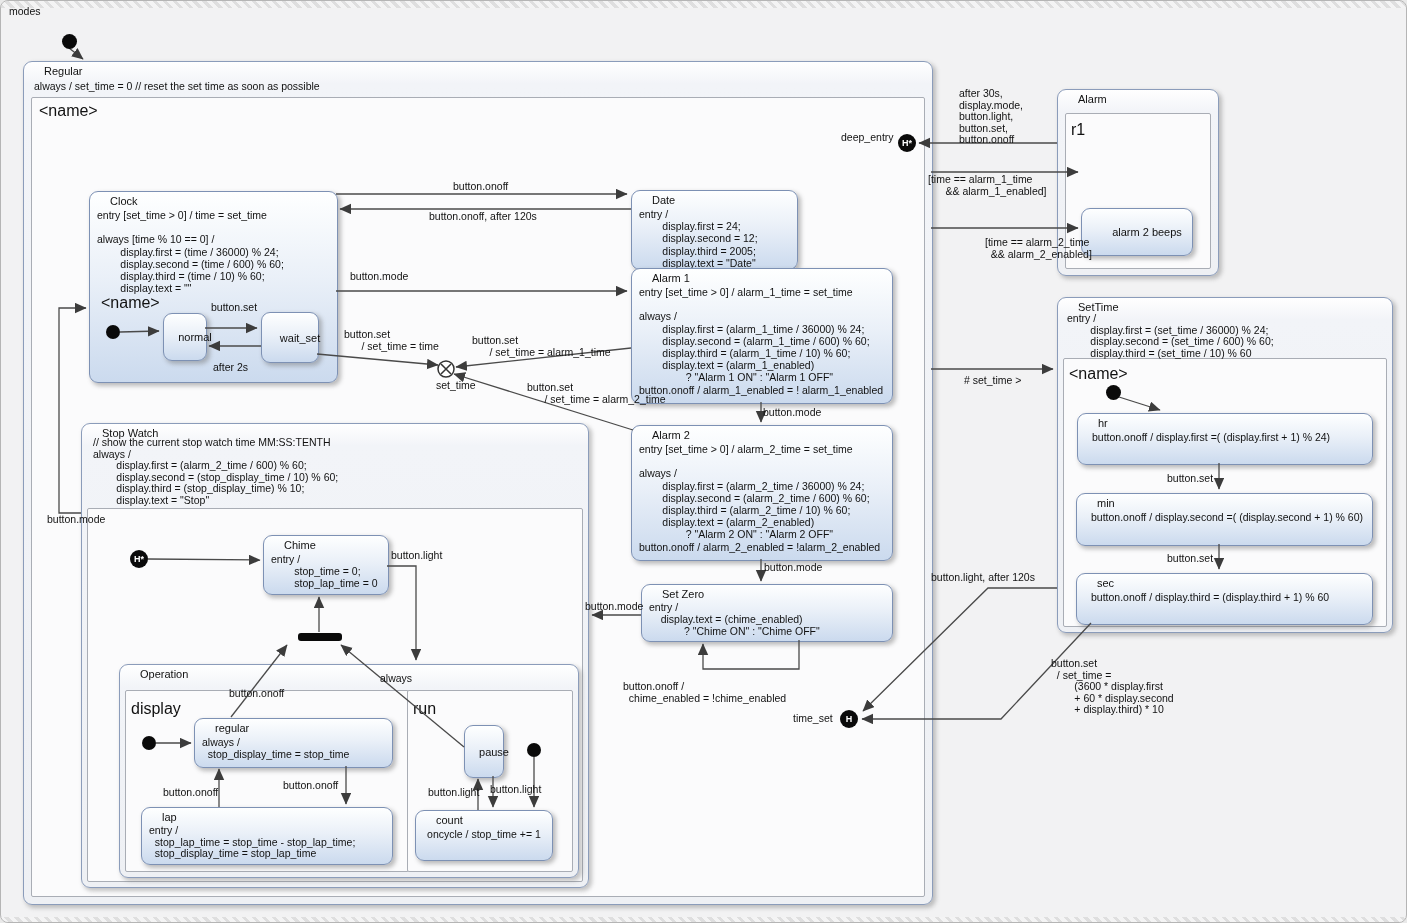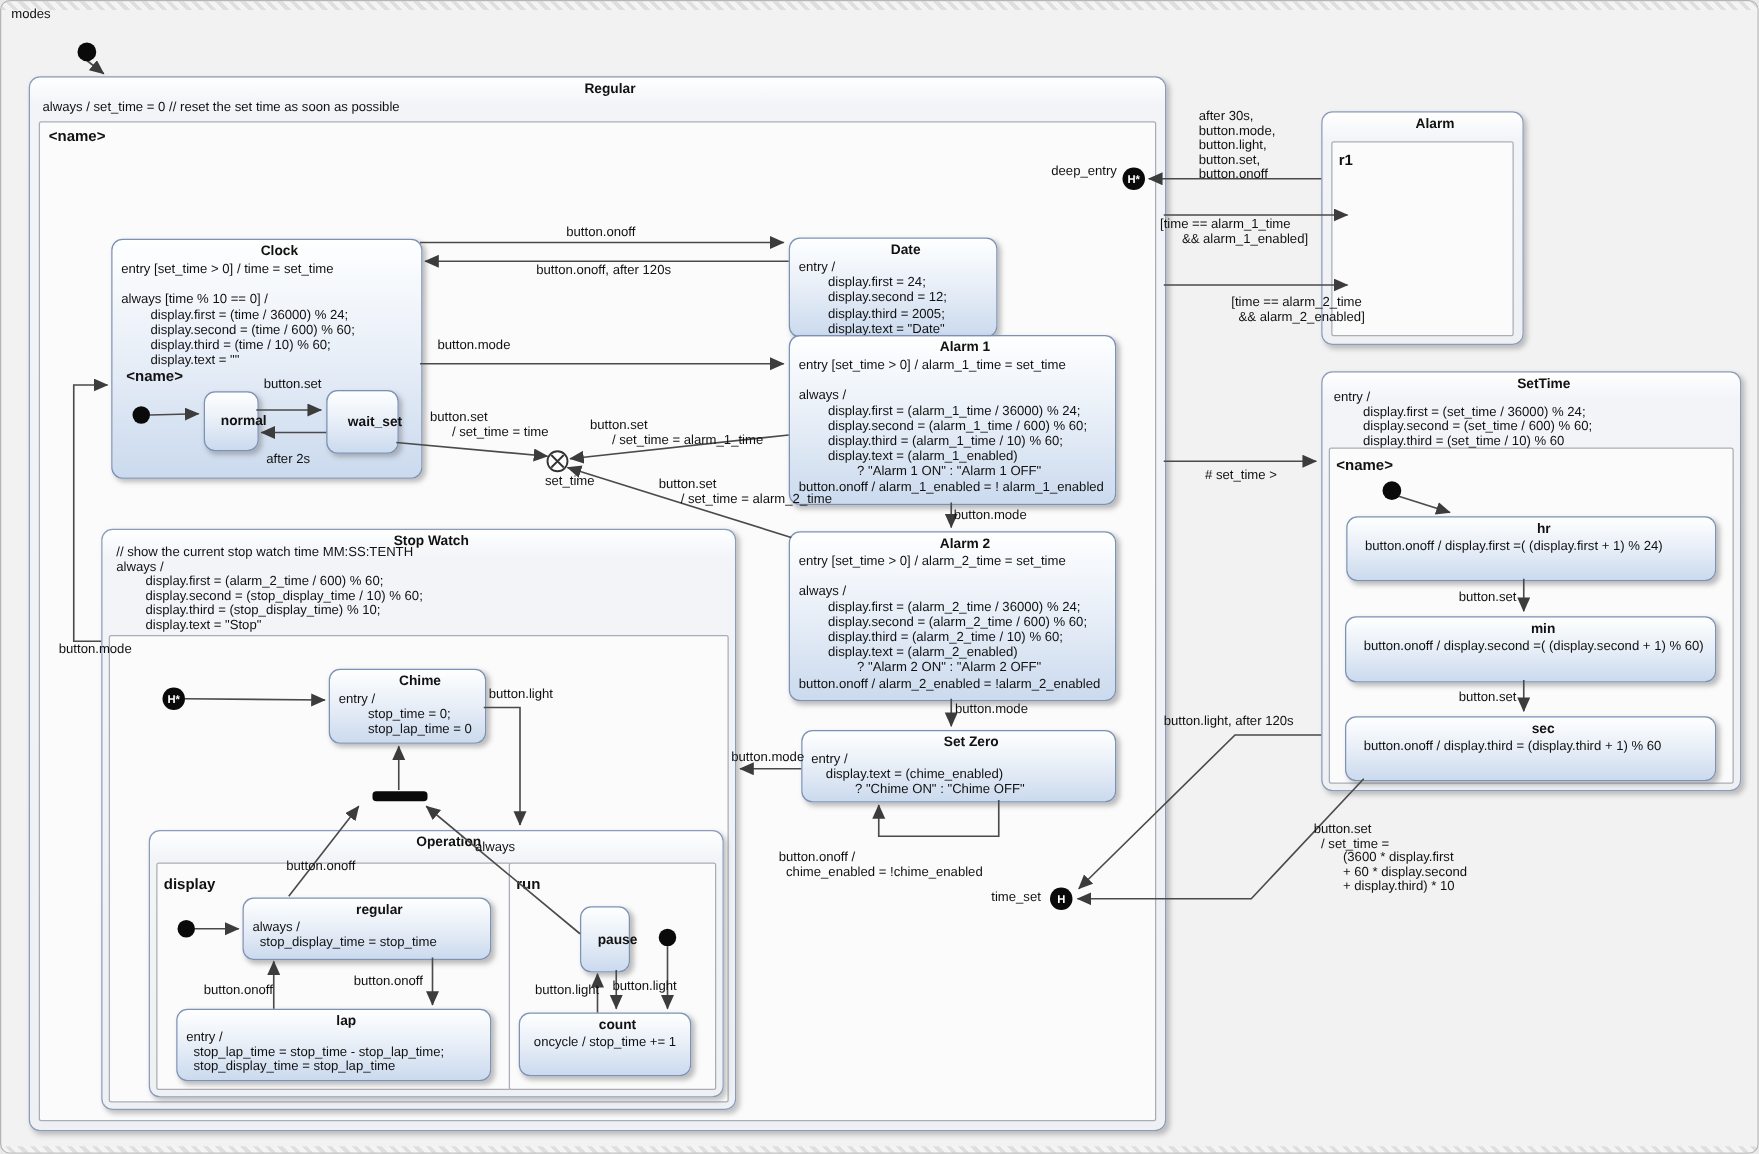--- a/index.html
+++ b/index.html
@@ -8,25 +8,25 @@
     border:1px solid #b5b5b5;border-radius:8px;box-sizing:border-box;}
   .hatch{position:absolute;left:0;width:1407px;height:7px;opacity:.55;
     background:repeating-linear-gradient(45deg,#cfcfcf 0 3px,#f5f5f5 3px 7px);}
   .lbl{position:absolute;font-size:10.5px;line-height:11.6px;white-space:pre;z-index:7;}
   .state{position:absolute;border:1px solid #7d91b4;border-radius:9px;z-index:3;
     background:linear-gradient(180deg,#feffff 0%,#eaf0f8 45%,#cbdaee 100%);
     box-shadow:2.5px 2.5px 4px rgba(110,110,110,.45);}
   .composite{position:absolute;border:1px solid #8b9cba;border-radius:9px;z-index:2;
     background:linear-gradient(180deg,#ffffff 0%,#f2f4f8 22px,#eef0f4 100%);
     box-shadow:2.5px 2.5px 4px rgba(110,110,110,.4);}
-  .title{font-weight:bold;font-size:11px;text-align:center;padding-top:3px;white-space:pre;padding-left:20px;}
+  .title{font-weight:normal;font-size:11px;padding-top:3px;white-space:pre;padding-left:20px;}
   .body{font-size:10.5px;line-height:12.2px;white-space:pre;padding-left:7px;padding-top:2px;}
   .region{position:absolute;border:1px solid #a9adb5;background:#fcfcfd;border-radius:2px;z-index:2;}
   .region.clear{background:#fbfbfc;}
-  .rlabel{position:absolute;font-size:12px;z-index:4;white-space:pre;font-weight:bold;}
+  .rlabel{position:absolute;font-size:16px;z-index:4;white-space:pre;}
   .dot{position:absolute;background:#0a0a0a;border-radius:50%;z-index:6;}
   .hist{position:absolute;width:18px;height:18px;background:#0a0a0a;color:#fff;border-radius:50%;
     text-align:center;font-size:9px;font-weight:bold;line-height:18px;z-index:6;}
   .tiny{display:flex;align-items:center;justify-content:center;}
   .tiny .title{padding-top:0;}
   svg.wires{position:absolute;left:0;top:0;z-index:5;pointer-events:none;}
 </style>
 </head>
 <body>
 
@@ -145,20 +145,23 @@
   <div class="state" style="left:414px;top:809px;width:136px;height:49px;z-index:4">
     <div class="title">count</div>
     <div class="body" style="text-align:center;padding-left:0">oncycle / stop_time += 1</div>
   </div>
 
   <div class="composite" style="left:1056px;top:88px;width:160px;height:185px">
     <div class="title">Alarm</div>
   </div>
   <div class="region clear" style="left:1064px;top:112px;width:144px;height:154px"></div>
   <div class="rlabel" style="left:1070px;top:120px">r1</div>
+  <div class="state tiny" style="left:1080px;top:207px;width:110px;height:46px;z-index:4">
+    <div class="title">alarm 2 beeps</div>
+  </div>
 
   <div class="composite" style="left:1056px;top:296px;width:334px;height:334px">
     <div class="title">SetTime</div>
   </div>
   <div class="lbl" style="left:1066px;top:312px">entry /
         display.first = (set_time / 36000) % 24;
         display.second = (set_time / 600) % 60;
         display.third = (set_time / 10) % 60</div>
   <div class="region clear" style="left:1062px;top:357px;width:322px;height:267px"></div>
   <div class="rlabel" style="left:1068px;top:364px">&lt;name&gt;</div>
@@ -206,21 +209,21 @@
   chime_enabled = !chime_enabled</div>
   <div class="lbl" style="left:46px;top:513px">button.mode</div>
   <div class="lbl" style="left:390px;top:549px">button.light</div>
   <div class="lbl" style="left:228px;top:687px;z-index:7">button.onoff</div>
   <div class="lbl" style="left:379px;top:672px">always</div>
   <div class="lbl" style="left:282px;top:779px">button.onoff</div>
   <div class="lbl" style="left:162px;top:786px">button.onoff</div>
   <div class="lbl" style="left:489px;top:783px">button.light</div>
   <div class="lbl" style="left:427px;top:786px">button.light</div>
   <div class="lbl" style="left:958px;top:87px">after 30s,
-button.mode,
+display.mode,
 button.light,
 button.set,
 button.onoff</div>
   <div class="lbl" style="left:927px;top:173px">[time == alarm_1_time
       &amp;&amp; alarm_1_enabled]</div>
   <div class="lbl" style="left:984px;top:236px">[time == alarm_2_time
   &amp;&amp; alarm_2_enabled]</div>
   <div class="lbl" style="left:1166px;top:472px">button.set</div>
   <div class="lbl" style="left:1166px;top:552px">button.set</div>
   <div class="lbl" style="left:930px;top:571px">button.light, after 120s</div>

